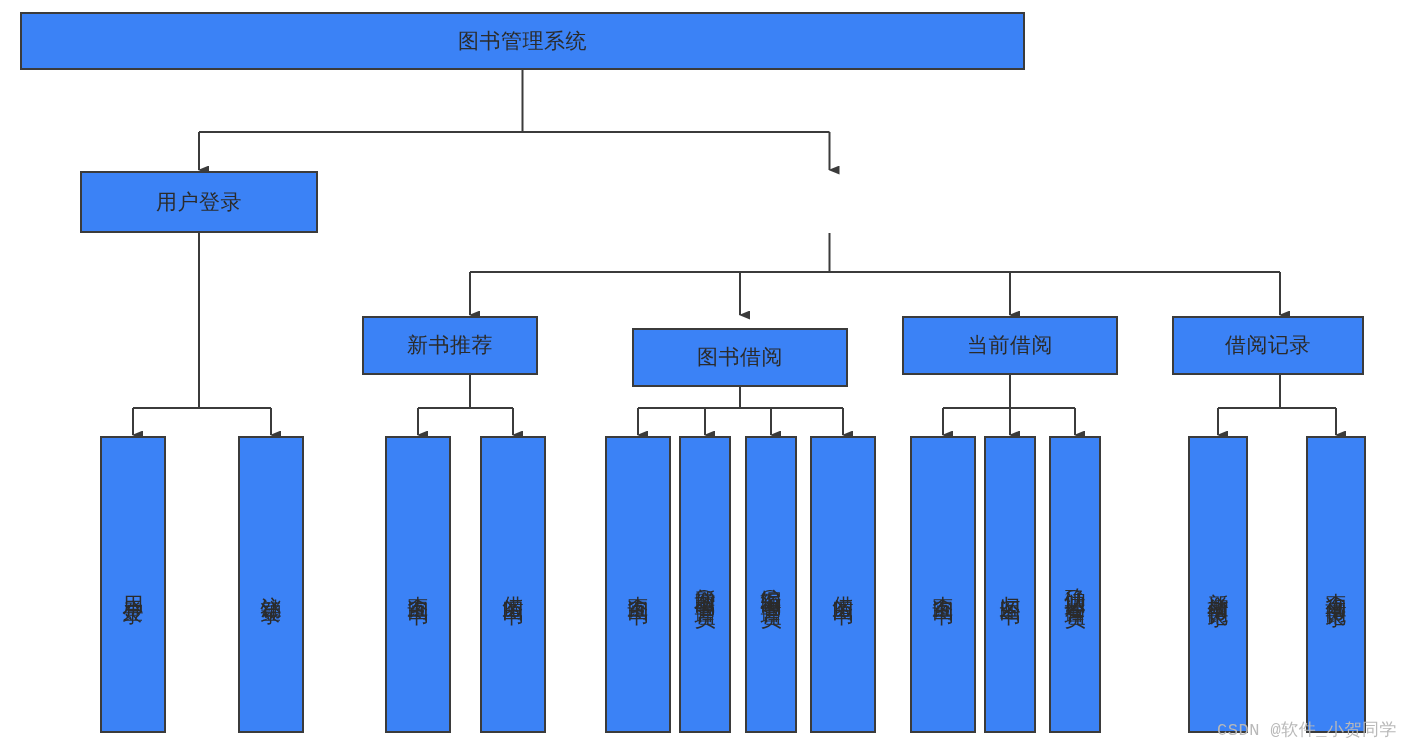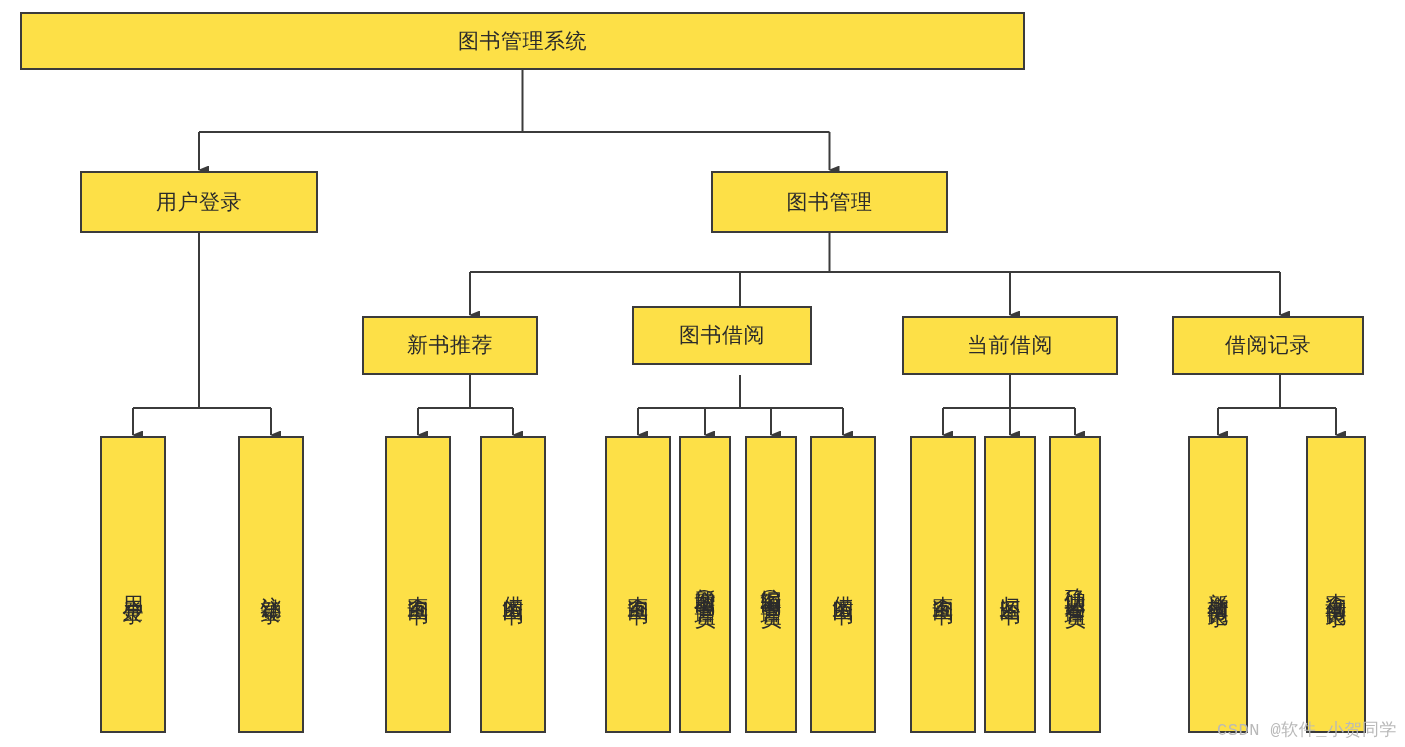--- a/index.html
+++ b/index.html
@@ -21,21 +21,21 @@
   #diagram-svg {
     position: absolute;
     left: 0;
     top: 0;
     width: 1405px;
     height: 747px;
   }
   .node-box {
     position: absolute;
     box-sizing: border-box;
-    background: #fde047;
+    background: #3b82f6;
     border: 2px solid #3b3b3b;
     display: flex;
     align-items: center;
     justify-content: center;
     z-index: 3;
   }
   .node-label {
     color: #2b2b2b;
     font-size: 21px;
     line-height: 1.18;
@@ -119,28 +119,25 @@
       </g>
   </svg>
 
   <div class="node-box" id="node-root" style="left: 20px; top: 12px; width: 1005px; height: 58px;">
     <span class="node-label">图书管理系统</span>
   </div>
 
   <div class="node-box" id="node-level2-0" style="left: 80px; top: 171px; width: 238px; height: 62px;">
     <span class="node-label">用户登录</span>
   </div>
-  <div class="node-box" id="node-level2-1" style="left: 711px; top: 171px; width: 237px; height: 62px;">
-    <span class="node-label">图书管理</span>
-  </div>
 
   <div class="node-box" id="node-level3-0" style="left: 362px; top: 316px; width: 176px; height: 59px;">
     <span class="node-label">新书推荐</span>
   </div>
-  <div class="node-box" id="node-level3-1" style="left: 632px; top: 306px; width: 180px; height: 59px;">
+  <div class="node-box" id="node-level3-1" style="left: 632px; top: 328px; width: 216px; height: 59px;">
     <span class="node-label">图书借阅</span>
   </div>
   <div class="node-box" id="node-level3-2" style="left: 902px; top: 316px; width: 216px; height: 59px;">
     <span class="node-label">当前借阅</span>
   </div>
   <div class="node-box" id="node-level3-3" style="left: 1172px; top: 316px; width: 192px; height: 59px;">
     <span class="node-label">借阅记录</span>
   </div>
 
   <div class="node-box vertical" id="node-leaf-0" style="left: 100px; top: 436px; width: 66px; height: 297px;">

